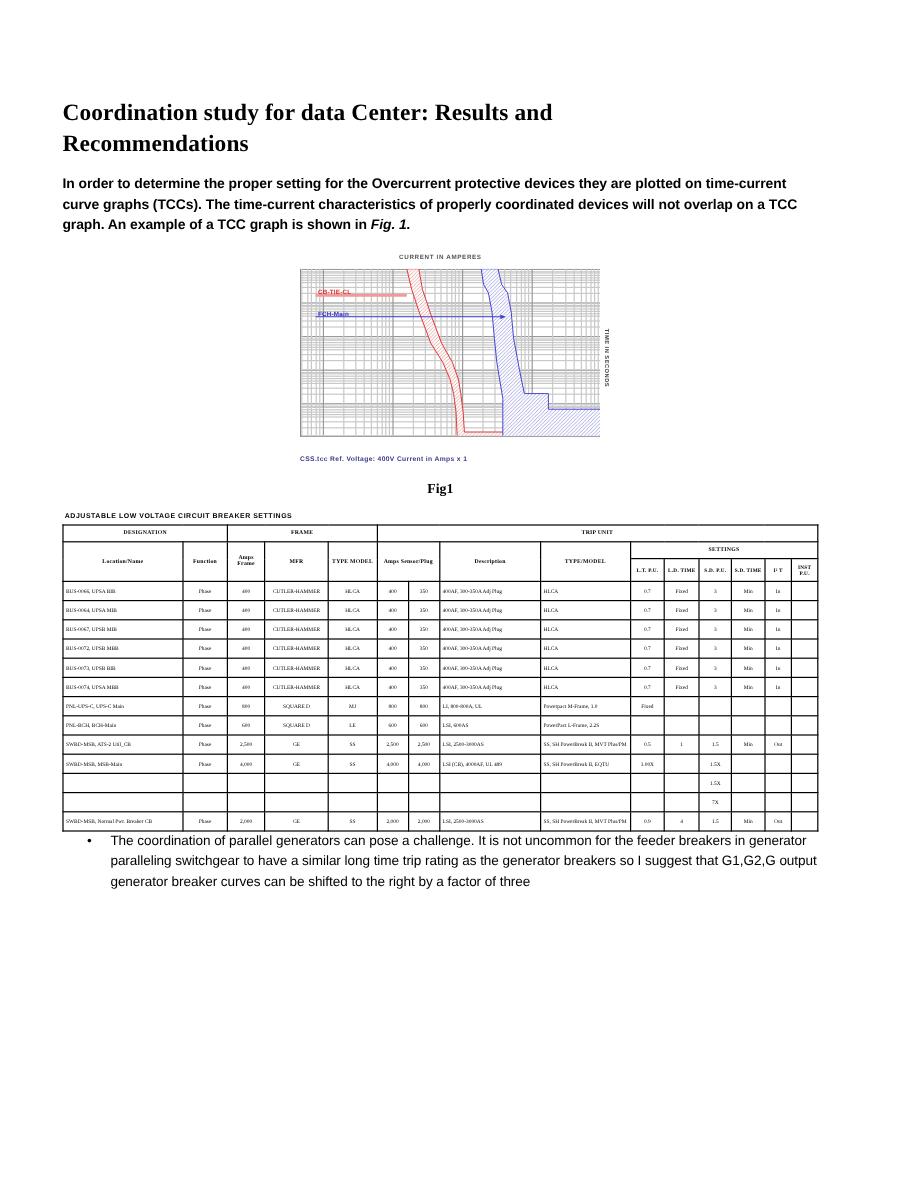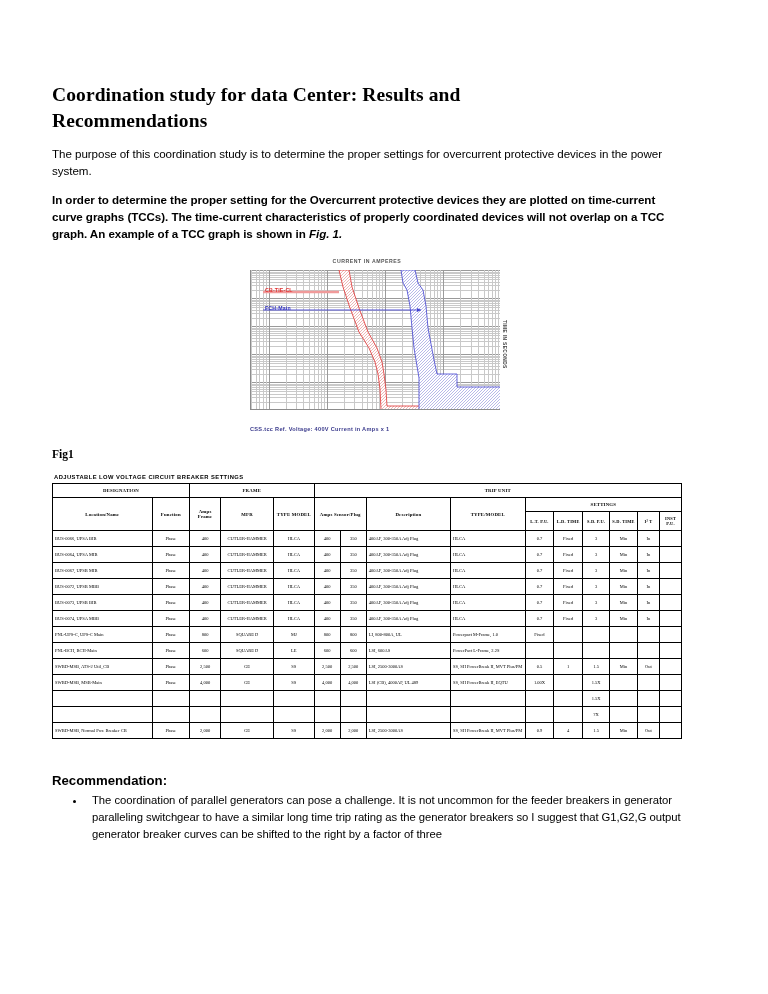--- a/index.html
+++ b/index.html
@@ -112,20 +112,21 @@
     white-space: nowrap;
   }
   .curve-label {
     position: absolute;
     font-size: 5.2px;
     font-weight: bold;
     letter-spacing: 0.2px;
     white-space: nowrap;
   }
   .fig-caption {
+    text-align: center;
     font-family: "Liberation Serif", serif;
     font-size: 11.5px;
     font-weight: bold;
     margin-top: 7px;
   }
 
   
   .tbl-title {
     font-size: 5.8px;
     font-weight: bold;
@@ -187,21 +188,20 @@
   }
 </style>
 </head>
 <body>
 
 <div class="page">
 
   <h1 class="doc-title">Coordination study for data Center: Results and Recommendations</h1>
 
 
-  <p class="body">The purpose of this coordination study is to determine the proper settings for overcurrent protective devices in the power system.</p>
 
   <p class="body tight"><span>In order to determine the proper setting for the Overcurrent protective devices they are plotted on time-current curve graphs (TCCs). The time-current characteristics of properly coordinated devices will not overlap on a TCC graph. An example of a TCC graph is shown in </span><span class="ital">Fig. 1.</span></p>
 
   <div class="chart-wrap">
     <div class="chart-box">
 
       <div class="chart-title">CURRENT IN AMPERES</div>
 
       <div class="plot" id="plot">
           <div class="hgrid major" style="top: 0px;"></div>
@@ -588,18 +588,17 @@
           <td class="c thick-l">0.9</td>
           <td class="c">4</td>
           <td class="c">1.5</td>
           <td class="c">Min</td>
           <td class="c">Out</td>
           <td class="c"></td>
         </tr>
       </tbody>
   </table>
 
-  <div class="rec-title">Recommendation:</div>
   <ul class="rec-list" id="rec-list">
       <li>The coordination of parallel generators can pose a challenge. It is not uncommon for the feeder breakers in generator paralleling switchgear to have a similar long time trip rating as the generator breakers so I suggest that G1,G2,G output generator breaker curves can be shifted to the right by a factor of three</li>
     </ul>
 
 </div>
 
 </body></html>

